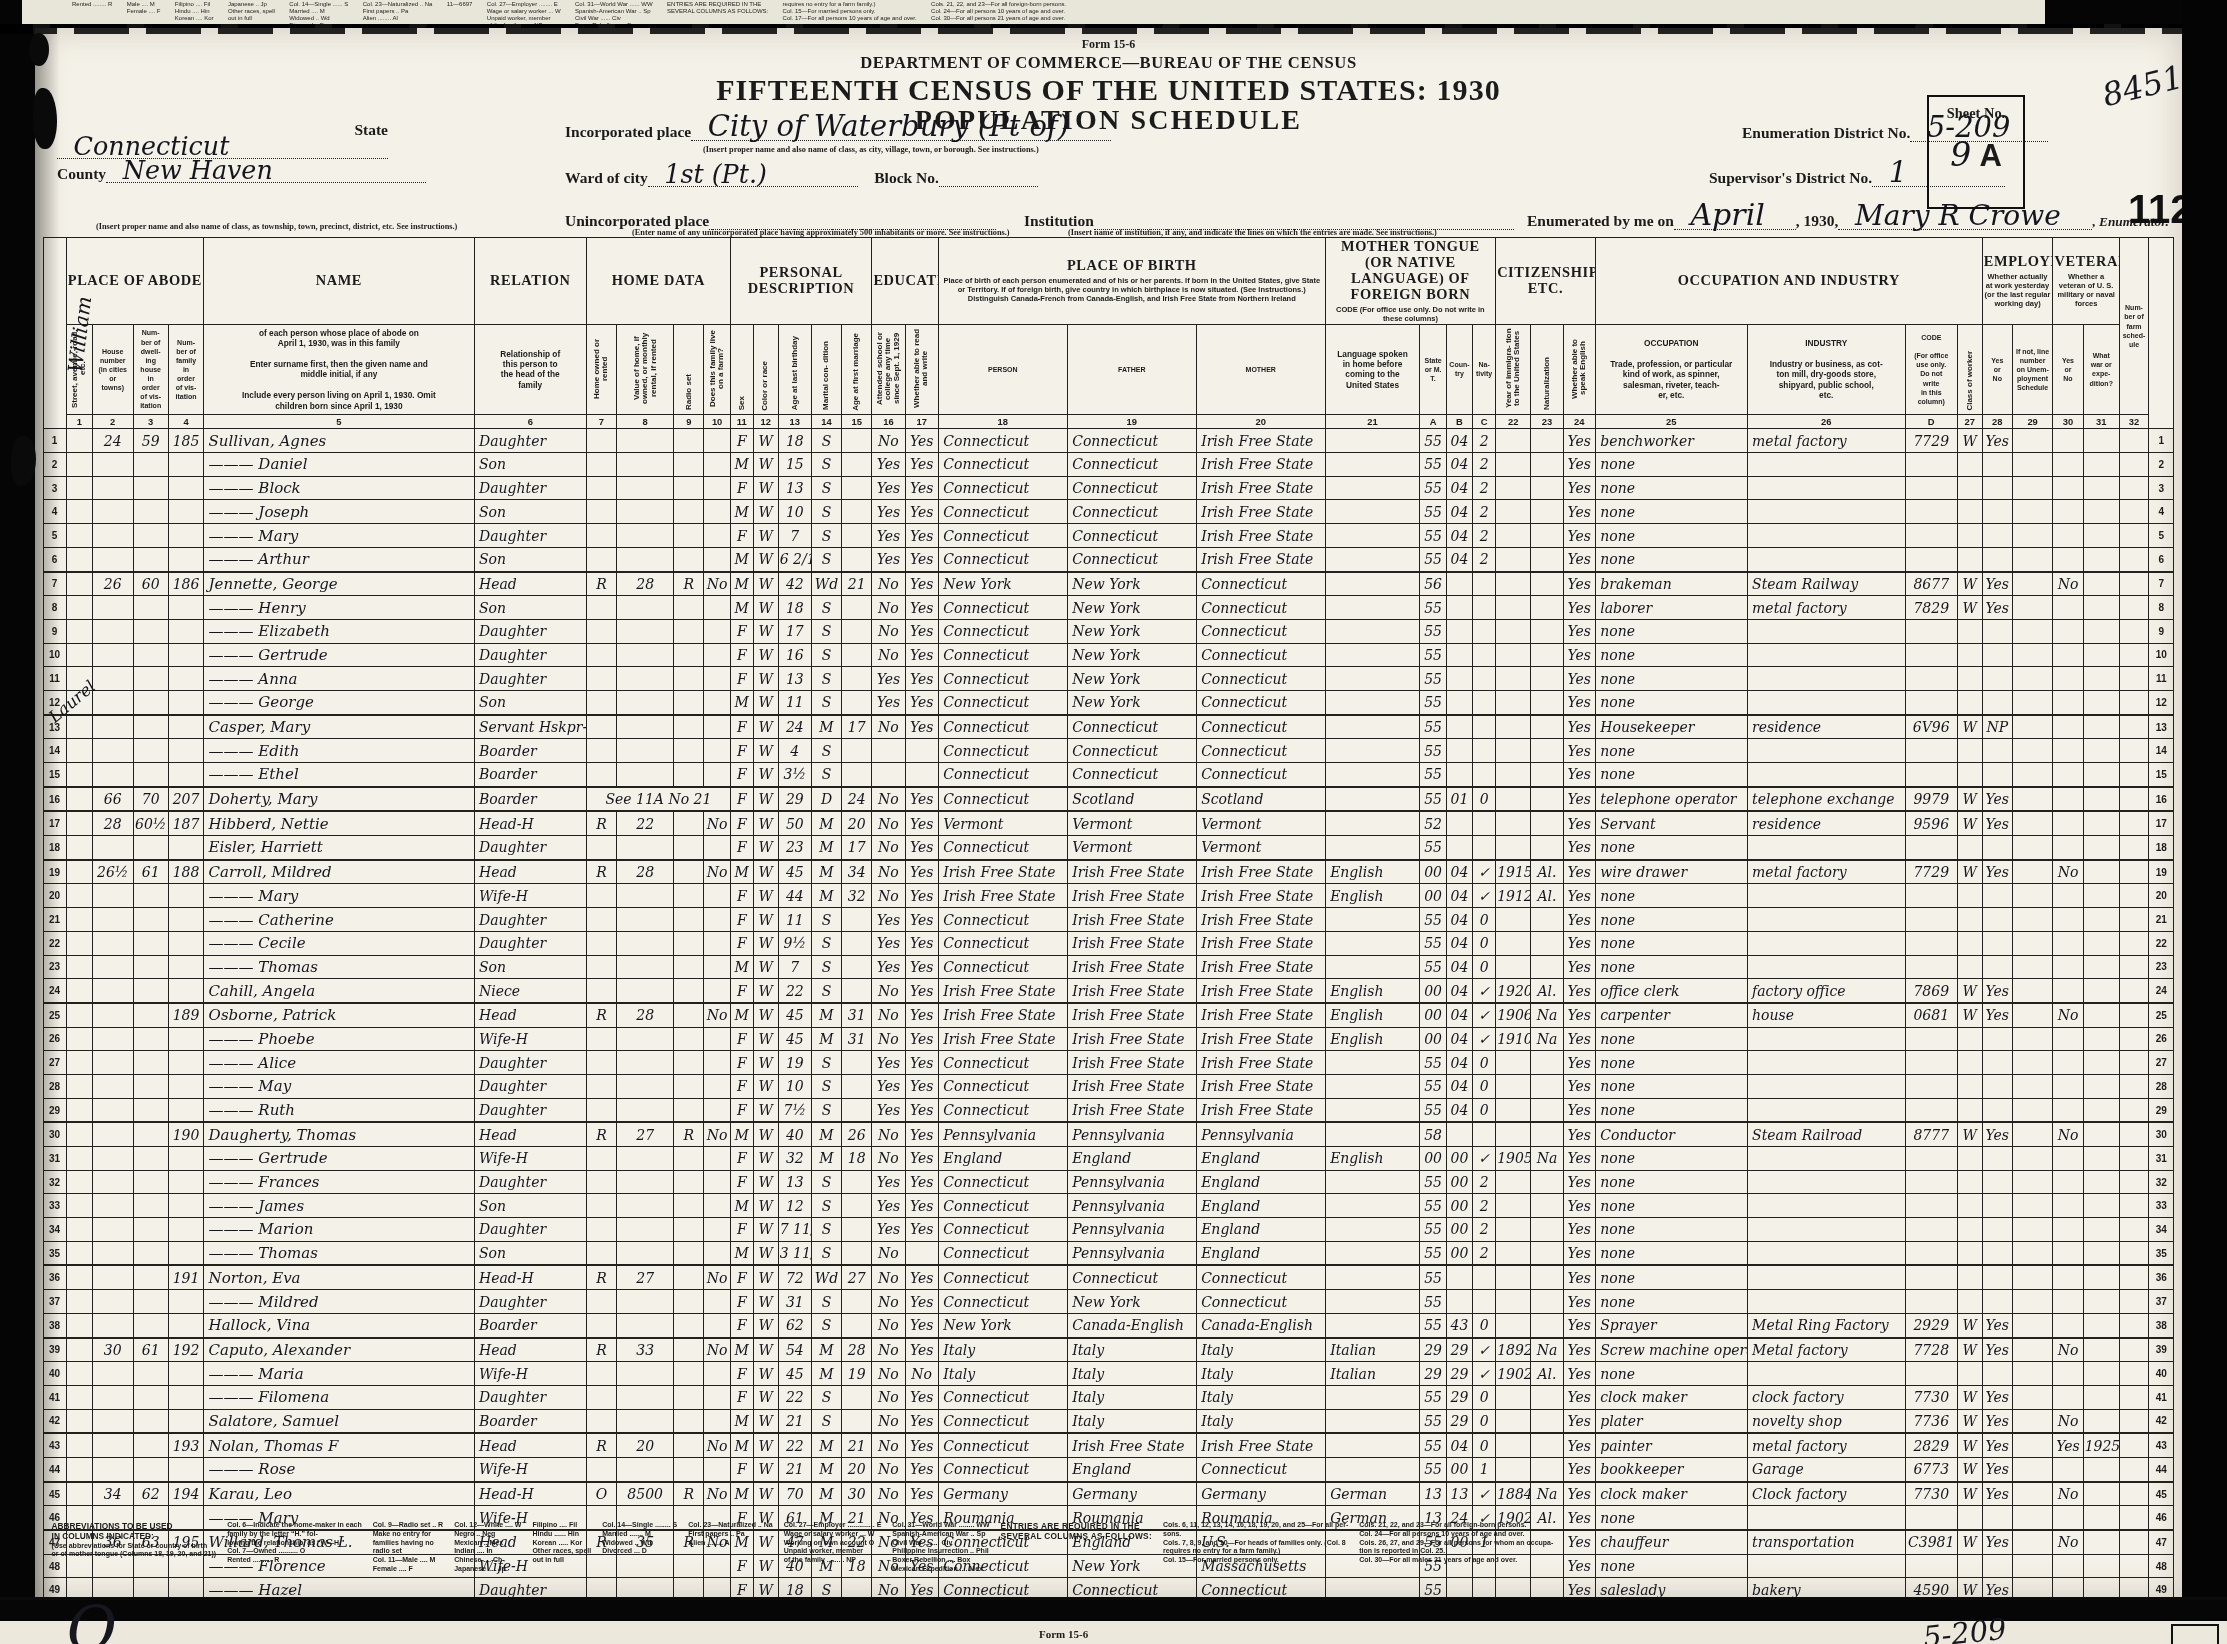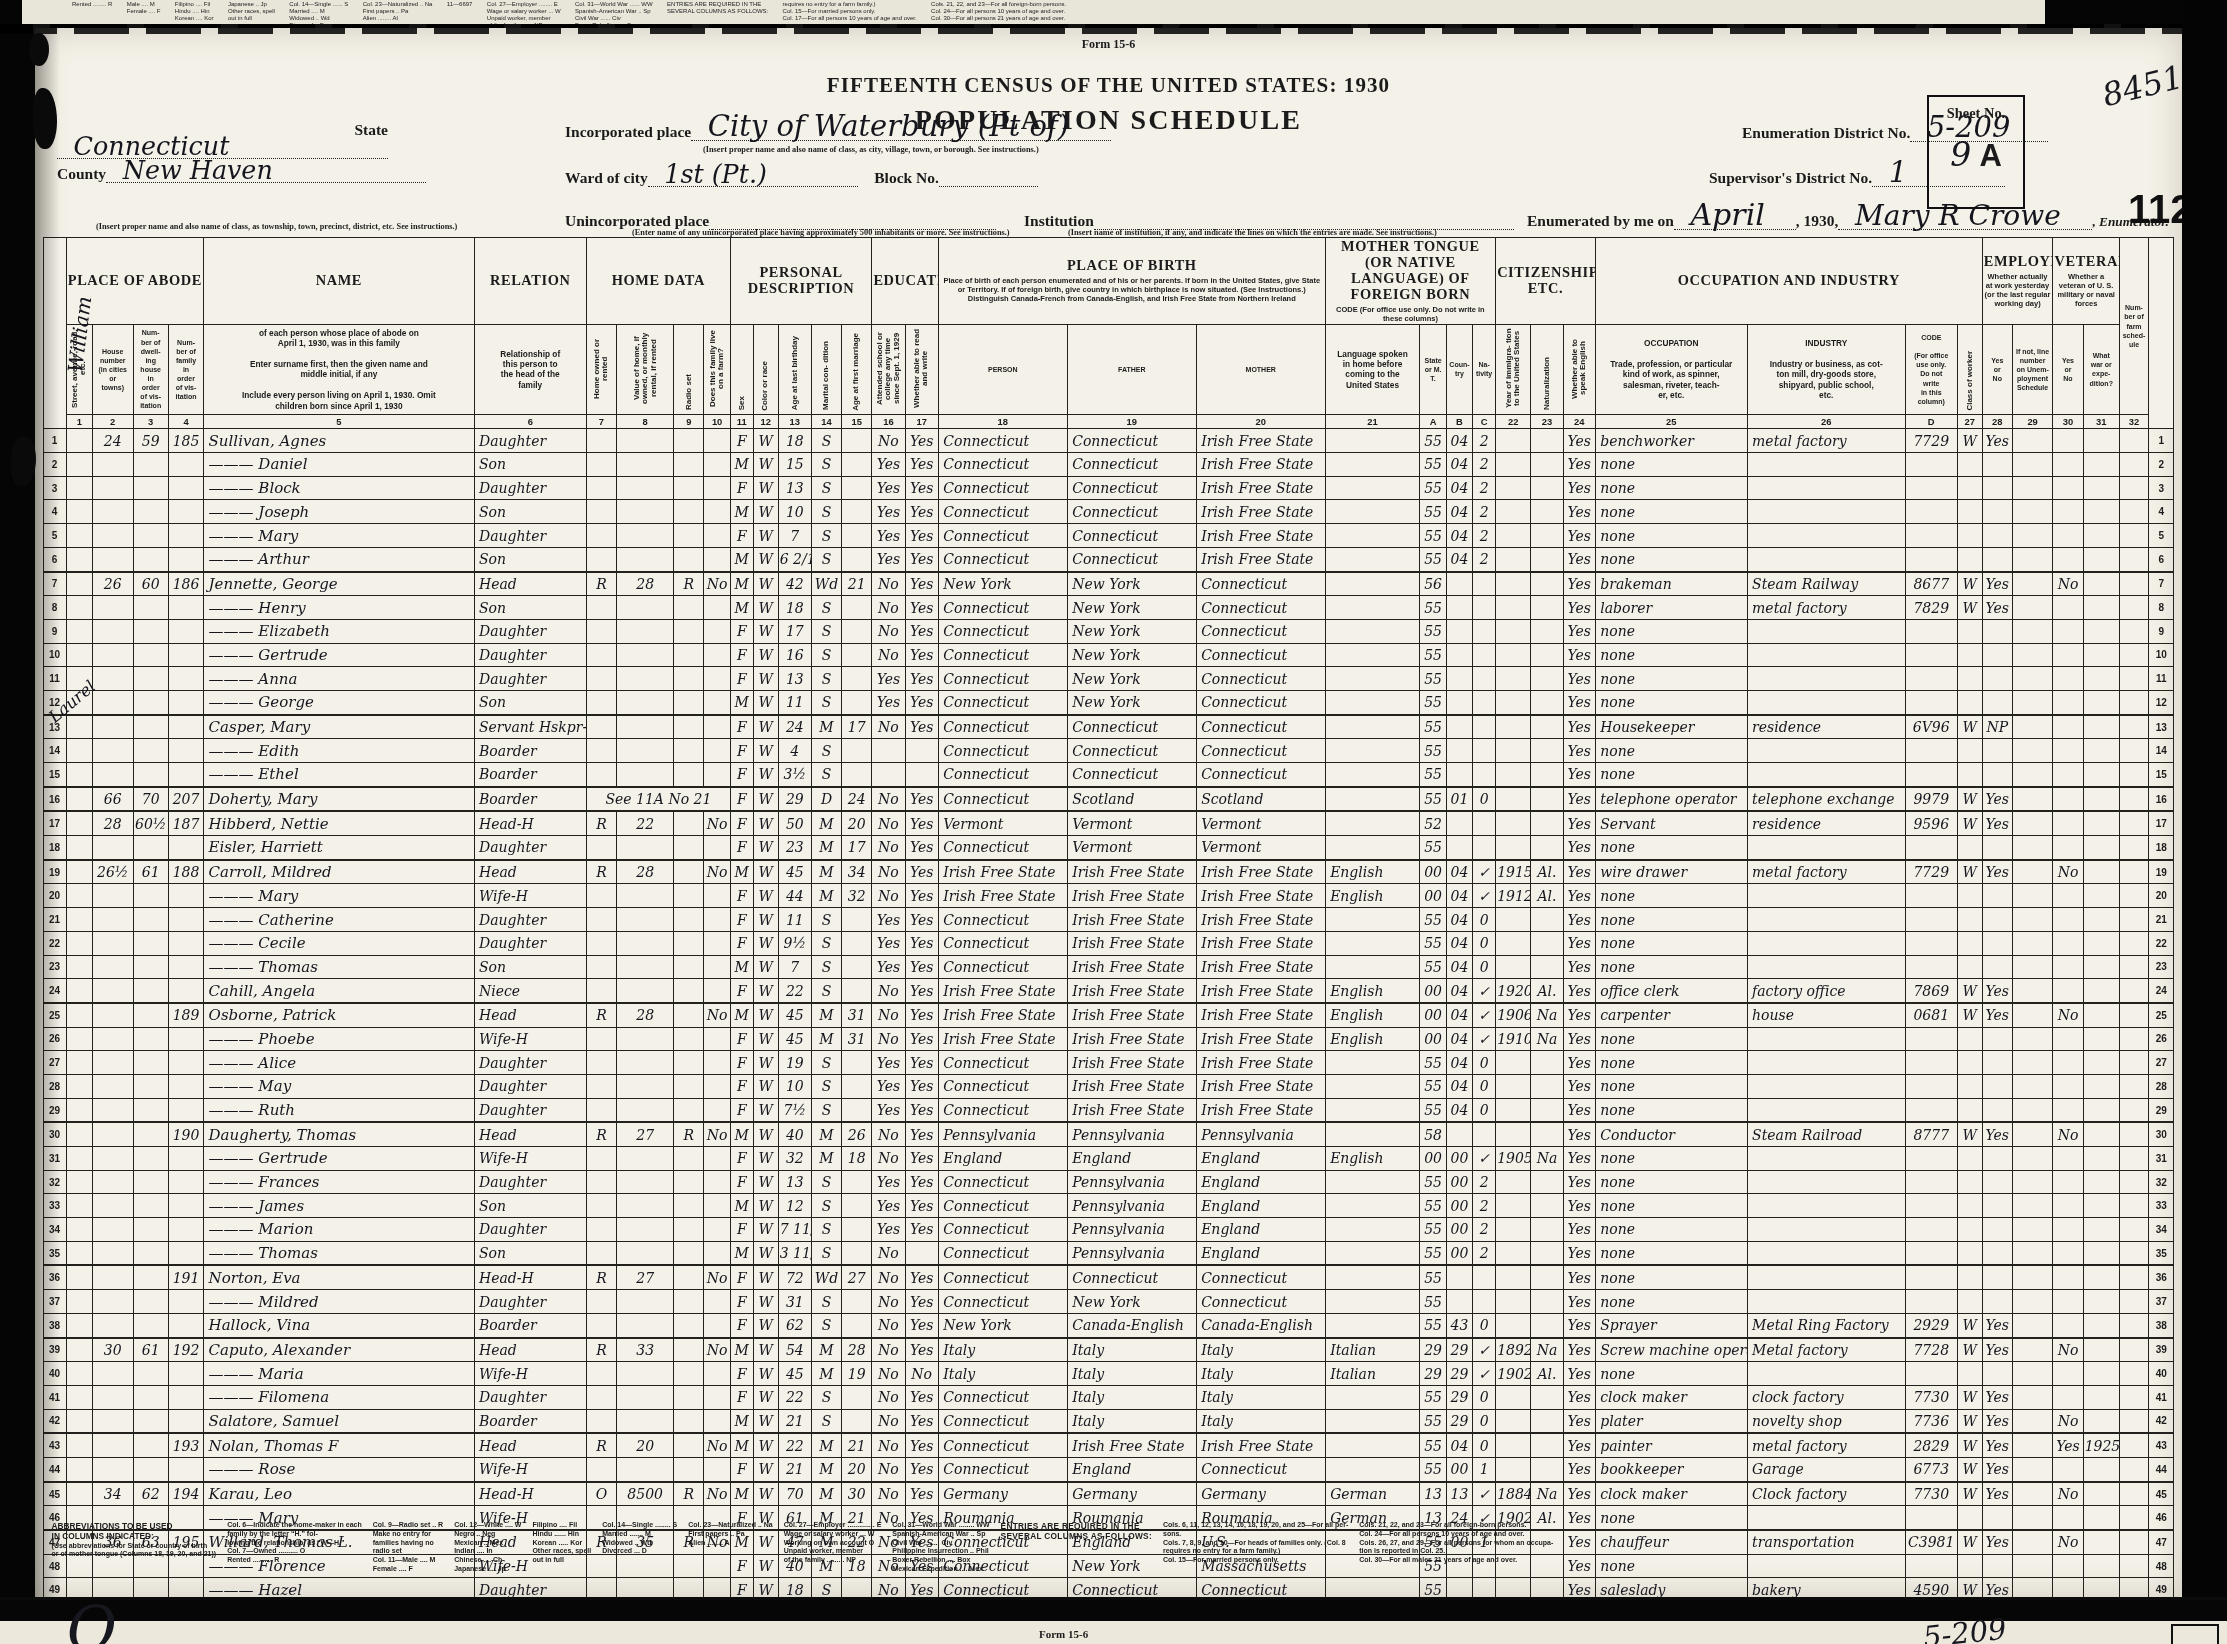--- a/index.html
+++ b/index.html
@@ -20,21 +20,21 @@
   .sheet{position:absolute;left:35px;top:28px;width:2147px;height:1569px;background:#f4f1e8;
          box-shadow:inset 0 0 33px rgba(90,80,60,.25);}
   .sheet:before{content:"";position:absolute;left:0;top:0;width:100%;height:5.5px;
          background:repeating-linear-gradient(91deg,#000 0 22px,transparent 22px 39px,#000 39px 72px);opacity:.85;}
   .sheet:after{content:"";position:absolute;left:0;top:0;width:25.4px;height:100%;
          background:linear-gradient(90deg,rgba(20,18,14,.35),rgba(20,18,14,0));}
   
   .ctr{position:absolute;left:0;width:100%;text-align:center;}
   .formno{top:8.8px;font-size:12px;font-weight:bold;}
   .dept{top:25.4px;font-size:16.6px;font-weight:bold;letter-spacing:0.6px;}
-  .census{top:45px;font-size:21px;font-weight:bold;letter-spacing:1.1px;}
+  .census{top:45px;font-size:30px;font-weight:bold;letter-spacing:1.1px;}
   .sched{top:76px;font-size:28px;font-weight:bold;letter-spacing:2.2px;}
   .fld{position:absolute;display:flex;align-items:flex-end;white-space:nowrap;}
   .fld .lab{font-size:15.5px;font-weight:bold;}
   .fld .lab2{font-size:14.4px;font-weight:bold;line-height:1.05;}
   .blank{display:inline-block;border-bottom:1.7px dotted #222;position:relative;height:19px;}
   .note{position:absolute;font-size:8.3px;font-weight:bold;color:#1d1d1d;white-space:nowrap;}
   
   .hwv{font-family:"DejaVu Serif",serif;font-style:italic;color:#15151e;}
   .hw-over{position:absolute;bottom:-3.3px;left:16.6px;font-size:25.4px;white-space:nowrap;}
   .sheetbox{position:absolute;border:2.8px solid #111;width:94px;height:110px;text-align:center;}
@@ -121,20 +121,21 @@
 Col. 17—For all persons 10 years of age and over.</div>
       <div class="frag">Cols. 21, 22, and 23—For all foreign-born persons.
 Col. 24—For all persons 10 years of age and over.
 Col. 30—For all persons 21 years of age and over.</div>
     </div>
   <div class="torn-gap"></div>
 
   <div class="sheet">
 
     <div class="ctr formno">Form 15-6</div>
+    <div class="ctr dept">DEPARTMENT OF COMMERCE—BUREAU OF THE CENSUS</div>
     <div class="ctr census">FIFTEENTH CENSUS OF THE UNITED STATES:  1930</div>
     <div class="ctr sched">POPULATION SCHEDULE</div>
 
     <div class="fld" style="left:22px;top:93px;flex-direction:column;">
       <span class="lab">State</span>
       <span class="blank" style="width:331px;">
         <span class="hwv hw-over">Connecticut</span>
         </span>
     </div>
     <div class="fld" style="left:22px;top:135px;">

